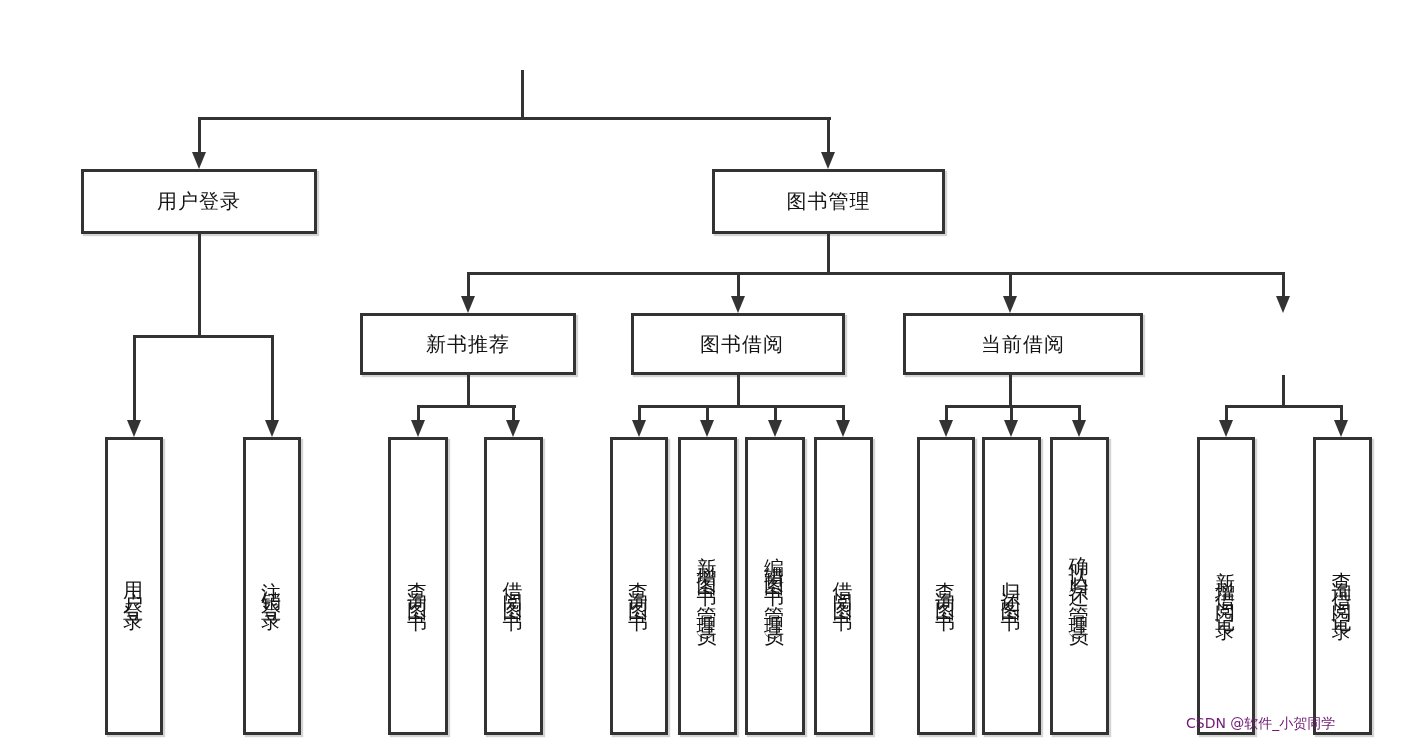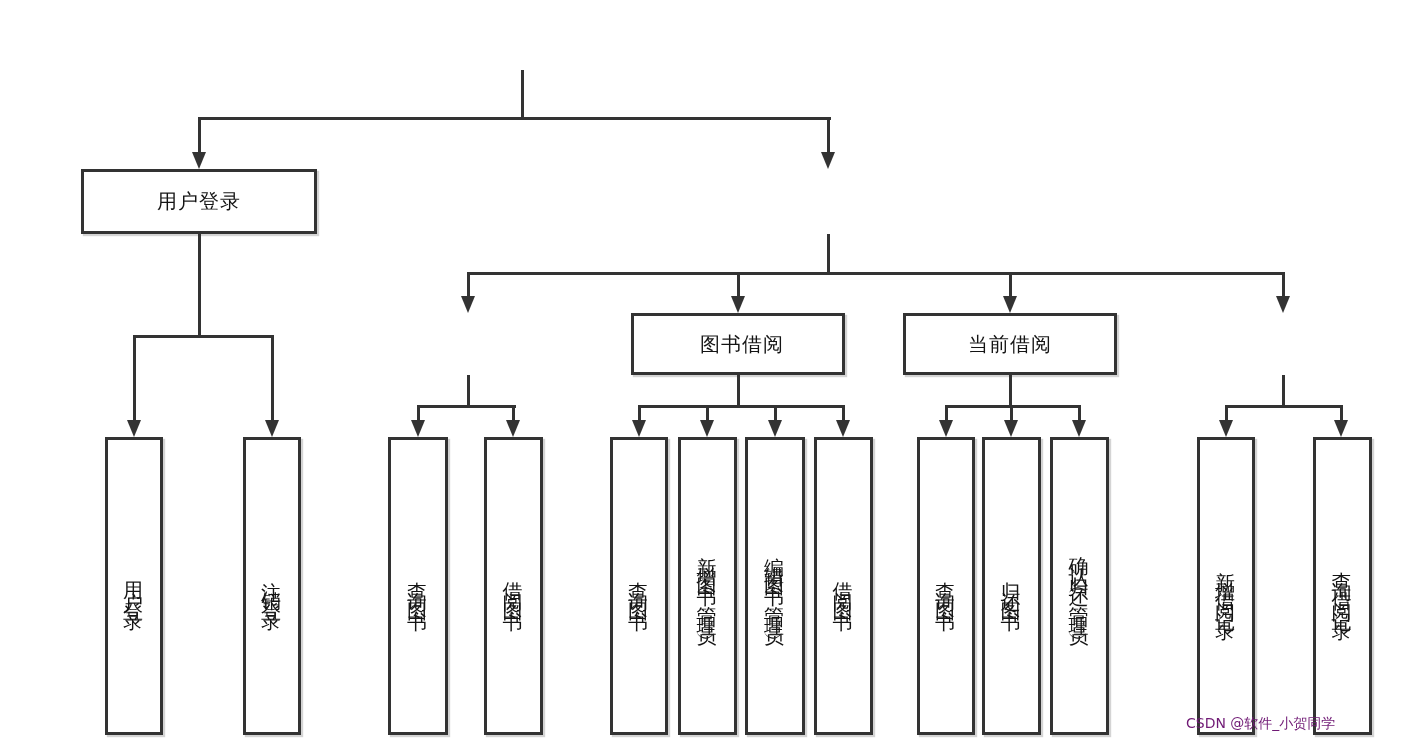--- a/index.html
+++ b/index.html
@@ -62,43 +62,49 @@
   <div class="vline" style="left:521px; top:70px; height:49px;"></div>
   <div class="hline" style="left:198px; top:117px; width:633px;"></div>
   <div class="vline" style="left:198px; top:117px; height:38px;"></div>
   <div class="arrowhead" style="left:192px; top:152px;"></div>
   <div class="vline" style="left:827px; top:117px; height:38px;"></div>
   <div class="arrowhead" style="left:821px; top:152px;"></div>
 
   <div class="box hnode" style="left:81px; top:169px; width:236px; height:65px;">
     <span>用户登录</span>
   </div>
+  <div class="box hnode" style="left:712px; top:169px; width:233px; height:65px;">
+    <span>图书管理</span>
+  </div>
 
   <div class="vline" style="left:198px; top:234px; height:104px;"></div>
   <div class="hline" style="left:133px; top:335px; width:141px;"></div>
   <div class="vline" style="left:133px; top:335px; height:88px;"></div>
   <div class="arrowhead" style="left:127px; top:420px;"></div>
   <div class="vline" style="left:271px; top:335px; height:88px;"></div>
   <div class="arrowhead" style="left:265px; top:420px;"></div>
 
   <div class="vline" style="left:827px; top:234px; height:41px;"></div>
   <div class="hline" style="left:467px; top:272px; width:818px;"></div>
   <div class="vline" style="left:467px; top:272px; height:28px;"></div>
   <div class="arrowhead" style="left:461px; top:296px;"></div>
   <div class="vline" style="left:737px; top:272px; height:28px;"></div>
   <div class="arrowhead" style="left:731px; top:296px;"></div>
   <div class="vline" style="left:1009px; top:272px; height:28px;"></div>
   <div class="arrowhead" style="left:1003px; top:296px;"></div>
   <div class="vline" style="left:1282px; top:272px; height:28px;"></div>
   <div class="arrowhead" style="left:1276px; top:296px;"></div>
 
+  <div class="box hnode" style="left:360px; top:313px; width:216px; height:62px;">
+    <span>新书推荐</span>
+  </div>
   <div class="box hnode" style="left:631px; top:313px; width:214px; height:62px;padding-left:8px;">
     <span>图书借阅</span>
   </div>
-  <div class="box hnode" style="left:903px; top:313px; width:214px; height:62px;">
+  <div class="box hnode" style="left:903px; top:313px; width:240px; height:62px;">
     <span>当前借阅</span>
   </div>
 
   <div class="vline" style="left:467px; top:375px; height:33px;"></div>
   <div class="hline" style="left:417px; top:405px; width:99px;"></div>
   <div class="vline" style="left:417px; top:405px; height:18px;"></div>
   <div class="arrowhead" style="left:411px; top:420px;"></div>
   <div class="vline" style="left:512px; top:405px; height:18px;"></div>
   <div class="arrowhead" style="left:506px; top:420px;"></div>
 

